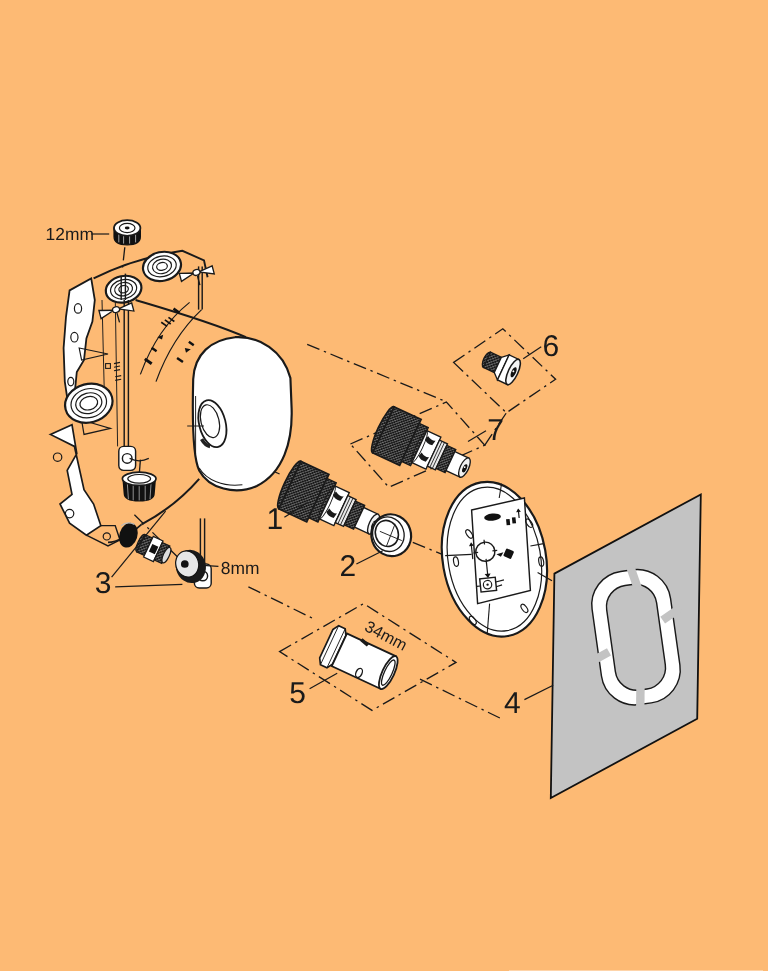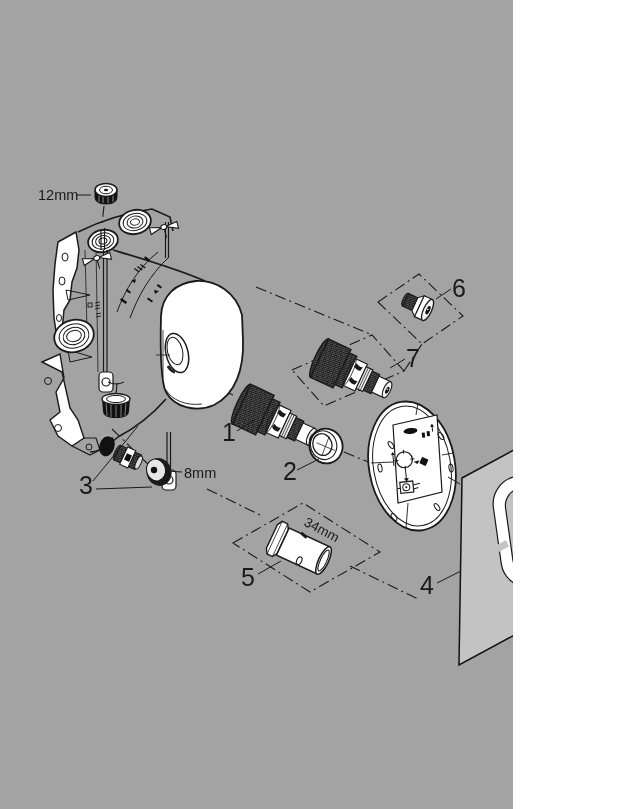--- a/index.html
+++ b/index.html
@@ -1,16 +1,16 @@
 <!DOCTYPE html>
 <html><head>
 <meta charset="utf-8">
 <style>
   html,body{margin:0;padding:0;background:#fff;}
-  .stage{position:relative;width:513px;height:809px;background:#a3a3a3;overflow:hidden;
+  .stage{position:relative;width:640px;height:809px;background:#fdba74;overflow:hidden;
          font-family:"Liberation Sans", sans-serif;}
   svg{display:block;}
   text{fill:#1a1a1a;}
   .callout-num{font-size:25px;}
   .dim-label{font-size:14.5px;}
   .dim-label-rot{font-size:13.5px;}
 </style>
 </head>
 <body>
 

